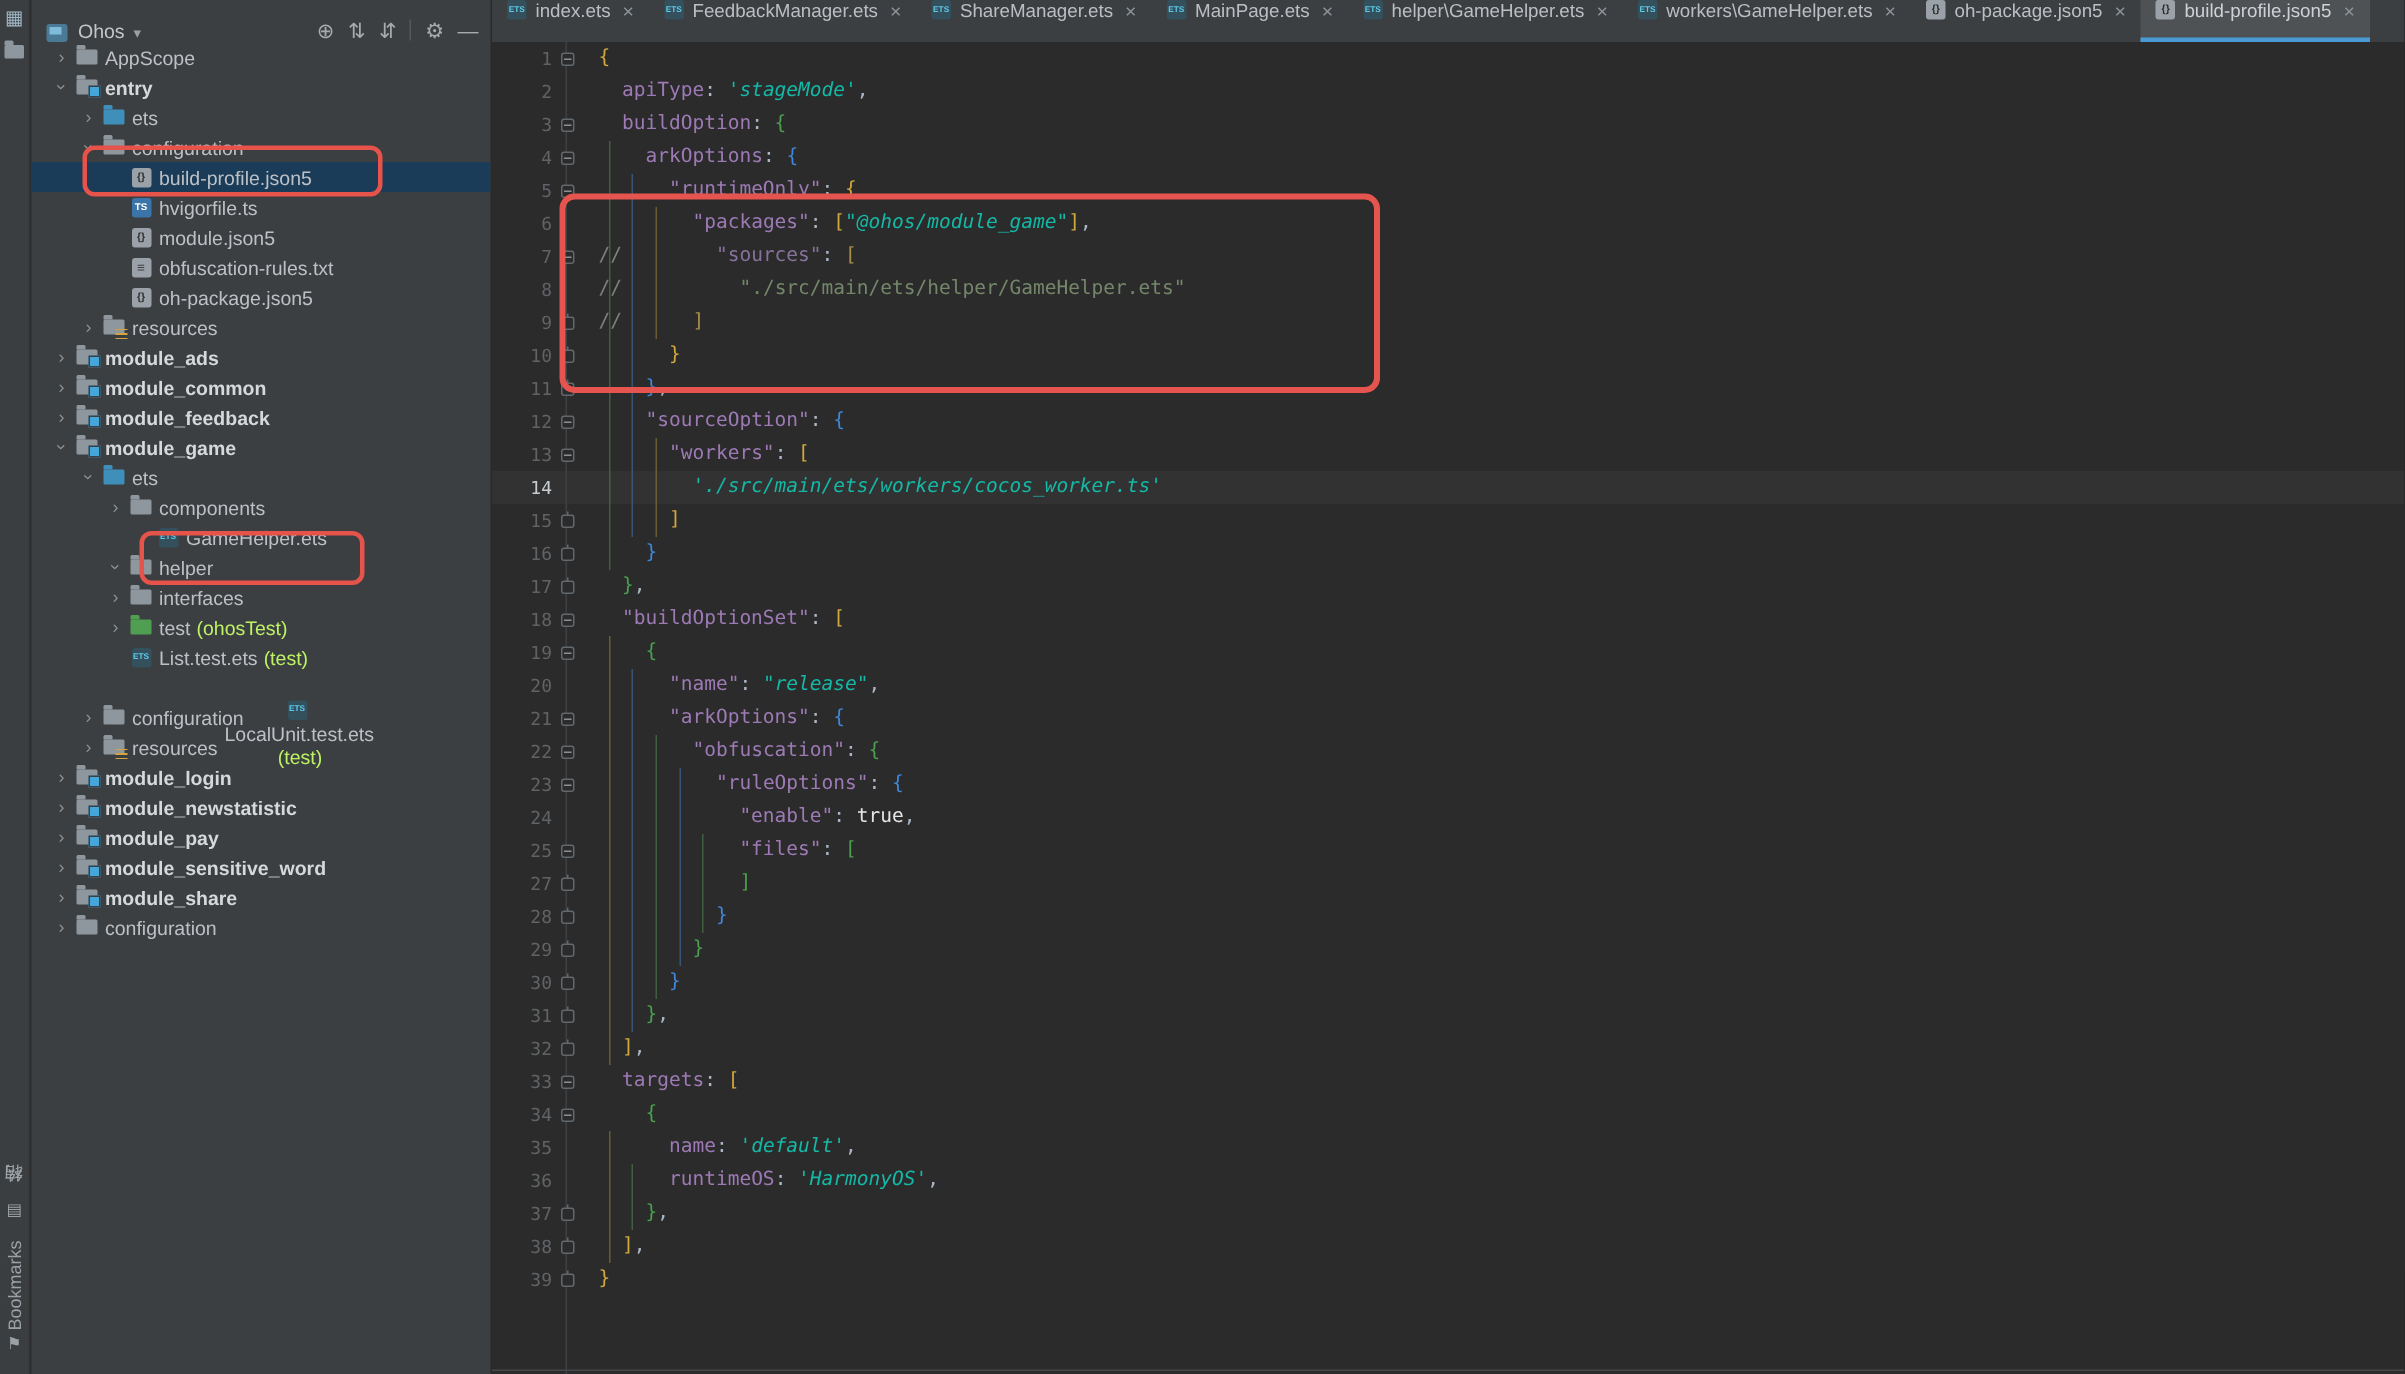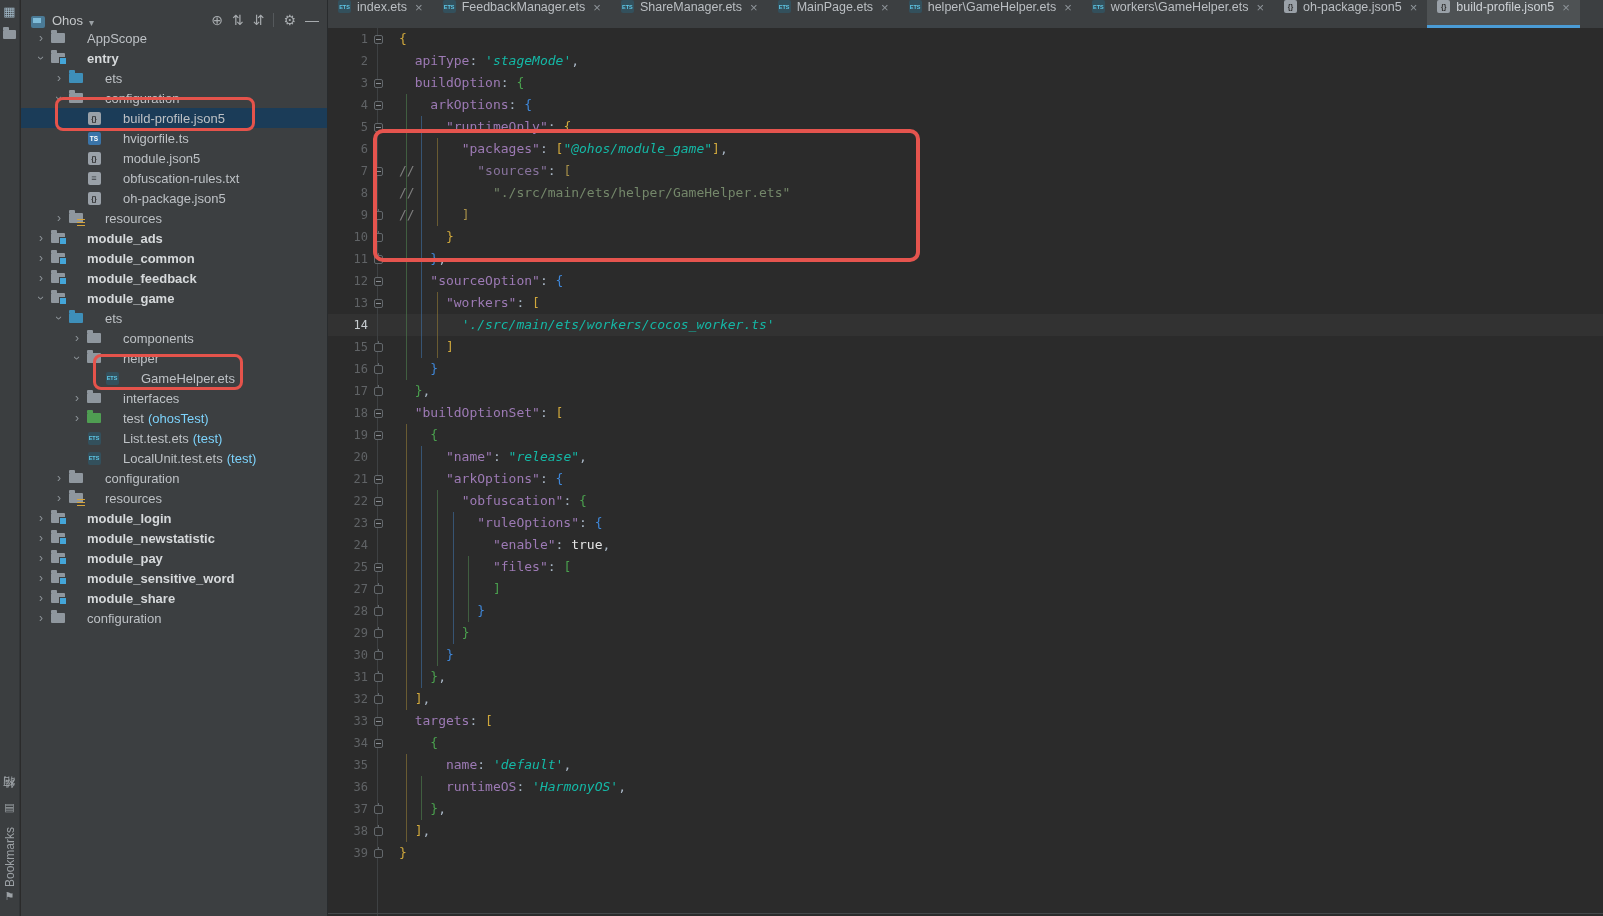--- a/index.html
+++ b/index.html
@@ -33,23 +33,23 @@
   .th-icons .divider { width:1px; height:14px; background:#55595c; }
   .th-icons span { cursor:pointer; }
 
   .tree-body { position:absolute; left:0; top:28px; right:0; bottom:0; overflow:hidden; }
   .trow { height:20px; display:flex; align-items:center; font-size:13px; color:#bdc1c5; cursor:pointer; }
   .trow.sel { background:#1b3c58; }
   .trow .chev { width:16px; flex:0 0 16px; text-align:center; color:#8d9499; font-size:12px;
                 line-height:20px; display:inline-block; }
   .trow .chev.exp { transform:rotate(90deg); }
   .trow .ticon { width:18px; flex:0 0 18px; display:flex; justify-content:center; align-items:center; }
-  .trow .tlabel { margin-left:20px; white-space:nowrap; }
+  .trow .tlabel { margin-left:3px; white-space:nowrap; }
   .trow .tlabel.bold { font-weight:bold; color:#d6d9db; }
-  .trow .tsuffix { color:#7dd3fc; margin-left:4px; white-space:nowrap; }
+  .trow .tsuffix { color:#bef264; margin-left:4px; white-space:nowrap; }
 
   .fol { width:14px; height:10px; background:#8f979e; border-radius:1px; position:relative; }
   .fol::before { content:""; position:absolute; top:-3px; left:0; width:6px; height:3px;
                  background:inherit; border-radius:1px 1px 0 0; }
   .fol.ets  { background:#3e8fb9; }
   .fol.green{ background:#4f9e52; }
   .fol.module::after { content:""; position:absolute; right:-2px; bottom:-2px; width:6px; height:6px;
                        background:#44a6d9; border:1px solid #3c3f41; }
   .fol.res::after { content:""; position:absolute; right:-2px; bottom:-3px; width:8px; height:7px;
                     background:repeating-linear-gradient(#d6a43c 0 1px, transparent 1px 3px); }
@@ -237,33 +237,33 @@
           </span>
           <span class="tlabel">ets</span>
         </div>
         <div class="trow" style="padding-left: 48px;">
           <span class="chev">›</span>
           <span class="ticon">
             <span class="fol"></span>
           </span>
           <span class="tlabel">components</span>
         </div>
+        <div class="trow" style="padding-left: 66px;">
+          <span class="chev"></span>
+          <span class="ticon">
+            <span class="fi ets">ETS</span>
+          </span>
+          <span class="tlabel">GameHelper.ets</span>
+        </div>
         <div class="trow" style="padding-left: 48px;">
           <span class="chev exp">›</span>
           <span class="ticon">
             <span class="fol"></span>
           </span>
           <span class="tlabel">helper</span>
-        </div>
-        <div class="trow" style="padding-left: 66px;">
-          <span class="chev"></span>
-          <span class="ticon">
-            <span class="fi ets">ETS</span>
-          </span>
-          <span class="tlabel">GameHelper.ets</span>
         </div>
         <div class="trow" style="padding-left: 48px;">
           <span class="chev">›</span>
           <span class="ticon">
             <span class="fol"></span>
           </span>
           <span class="tlabel">interfaces</span>
         </div>
         <div class="trow" style="padding-left: 48px;">
           <span class="chev">›</span>
@@ -274,21 +274,21 @@
           <span class="tsuffix">(ohosTest)</span>
         </div>
         <div class="trow" style="padding-left: 48px; text-align: center;">
           <span class="chev"></span>
           <span class="ticon">
             <span class="fi ets">ETS</span>
           </span>
           <span class="tlabel">List.test.ets</span>
           <span class="tsuffix">(test)</span>
         </div>
-        <div class="trow" style="padding-left: 48px;">
+        <div class="trow" style="padding-left: 48px; flex-direction: column;">
           <span class="chev"></span>
           <span class="ticon">
             <span class="fi ets">ETS</span>
           </span>
           <span class="tlabel">LocalUnit.test.ets</span>
           <span class="tsuffix">(test)</span>
         </div>
         <div class="trow" style="padding-left: 30px;">
           <span class="chev">›</span>
           <span class="ticon">

